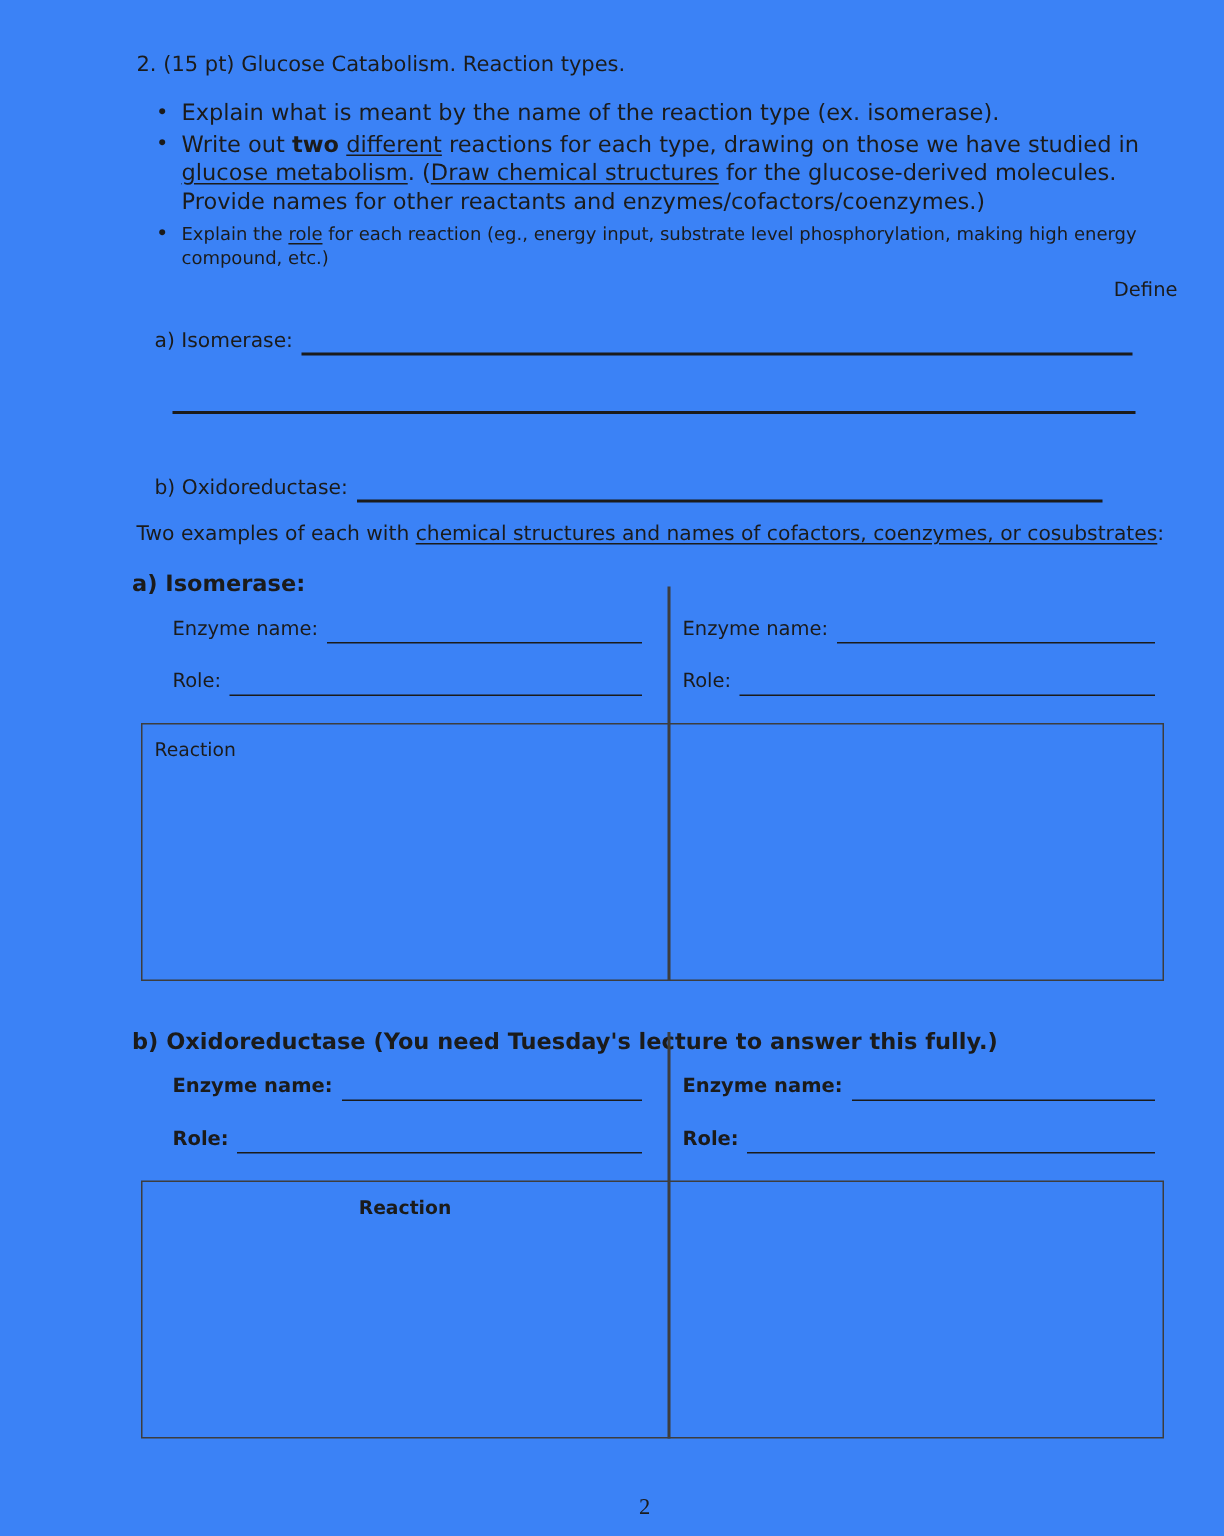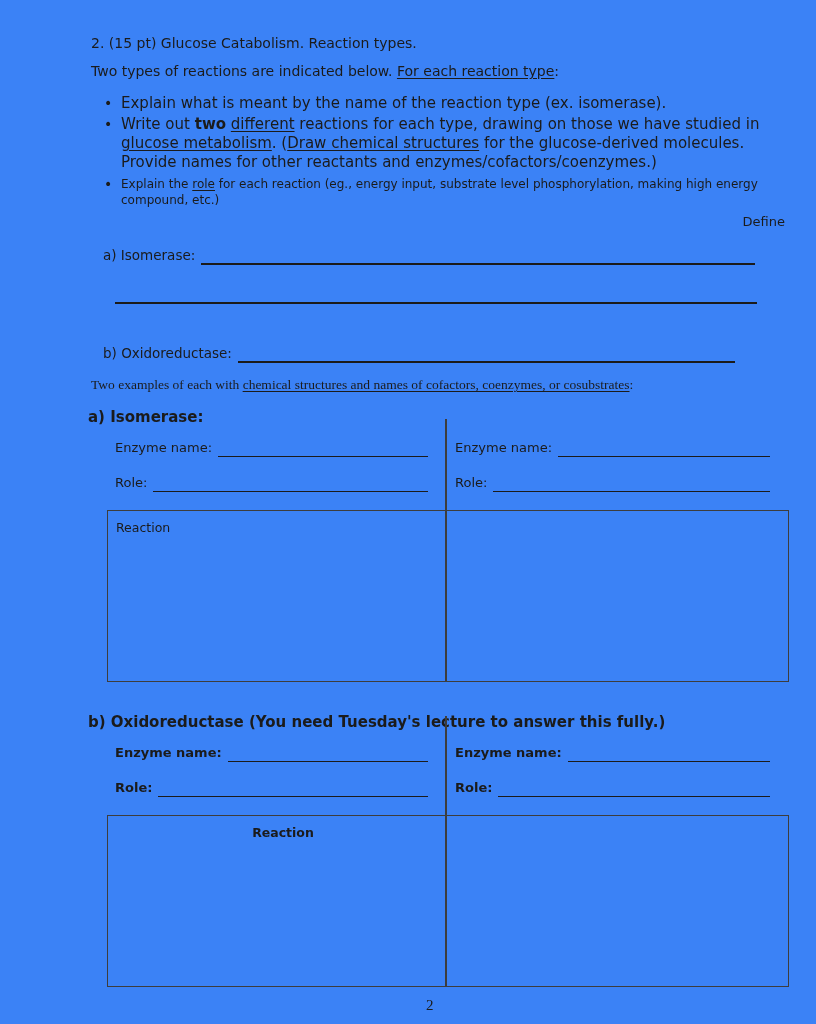--- a/index.html
+++ b/index.html
@@ -27,42 +27,42 @@
 
   .define-label { font-size:13px; line-height:16px; margin:6px 0 12px 1px;text-align:right; }
 
   .define-row { display:flex; align-items:flex-end; margin-left:13px; font-size:13.5px; line-height:19px; }
   .define-row .lbl { white-space:nowrap; flex:0 0 auto; }
   .blank { flex:1 1 auto; border-bottom:2px solid #1b1b1b; margin-left:6px; height:14px; }
   .row-a { width:652px; margin-top:16px; }
   .blank-full { width:642px; margin:37px 0 0 25px; height:0; border-bottom:2px solid #1b1b1b; }
   .row-b { width:632px; margin-top:40px; }
 
-  .examples { font-size:13.5px; line-height:19px; margin:12px 0 0 1px;font-family:Liberation Serif, serif; }
+  .examples { font-size:13.5px; line-height:19px; margin:12px 0 0 1px; }
 
   .section-title { font-size:15px; line-height:20px; font-weight:bold; margin:13px 0 0 -2px; }
   .section-title.b-title { margin-top:30px; }
 
   .grid { position:relative; margin-top:12px; }
   .vdivider { position:absolute; left:355px; width:1.5px; background:#3d3d3d; bottom:0; }
   .grid.a .vdivider { top:-20px; }
   .grid.b .vdivider { top:-28px; }
 
   .cols { display:flex; }
   .col { display:block; }
   .col.left  { margin-left:25px; width:313px; }
   .col.right { margin-left:27px; width:315px; }
   .field-row { display:flex; align-items:flex-end; font-size:13px; line-height:18px; }
   .field-row .lbl { white-space:nowrap; flex:0 0 auto; }
   .field-row .blank { height:12px; border-bottom-width:1.5px; }
   .field-row.role { margin-top:17px; }
 
   .reaction-box {
     display:flex;
-    margin-left:17px; margin-top:18px;
+    margin-left:4px; margin-top:18px;
     width:682px; height:172px;
     border:1.5px solid #3d3d3d;
     box-sizing:border-box;
   }
   .reaction-cell.left { width:342px; padding:6px 0 0 8px; box-sizing:border-box; }
   .reaction-cell.right { flex:1; }
   .reaction-label { font-size:12.5px; }
 
   .page-number {
     position:absolute; top:997px; left:426px;
@@ -70,21 +70,20 @@
     font-size:15px; color:#1b1b1b;
   }
 </style>
 </head>
 <body>
 
 <div class="page">
 
   <p class="title">2. (15 pt) Glucose Catabolism.  Reaction types.</p>
 
-  <p class="intro"><span>Two types of reactions are indicated below.  </span><span class="u">For each reaction type</span><span>:</span></p>
 
   <ul class="bullets">
     <li><span>Explain what is meant by the name of the reaction type (ex. isomerase).</span></li>
     <li><span>Write out </span><span class="b">two</span><span> </span><span class="u">different</span><span> reactions for each type, drawing on those we have studied in </span><span class="u">glucose metabolism</span><span>.  (</span><span class="u">Draw chemical structures</span><span> for the glucose-derived molecules.  Provide names for other reactants and enzymes/cofactors/coenzymes.)</span></li>
     <li class="small"><span>Explain the </span><span class="u">role</span><span> for each reaction (eg., energy input, substrate level phosphorylation, making high energy compound, etc.)</span></li>
   </ul>
 
   <p class="define-label">Define</p>
 
   <div class="define-row row-a">

